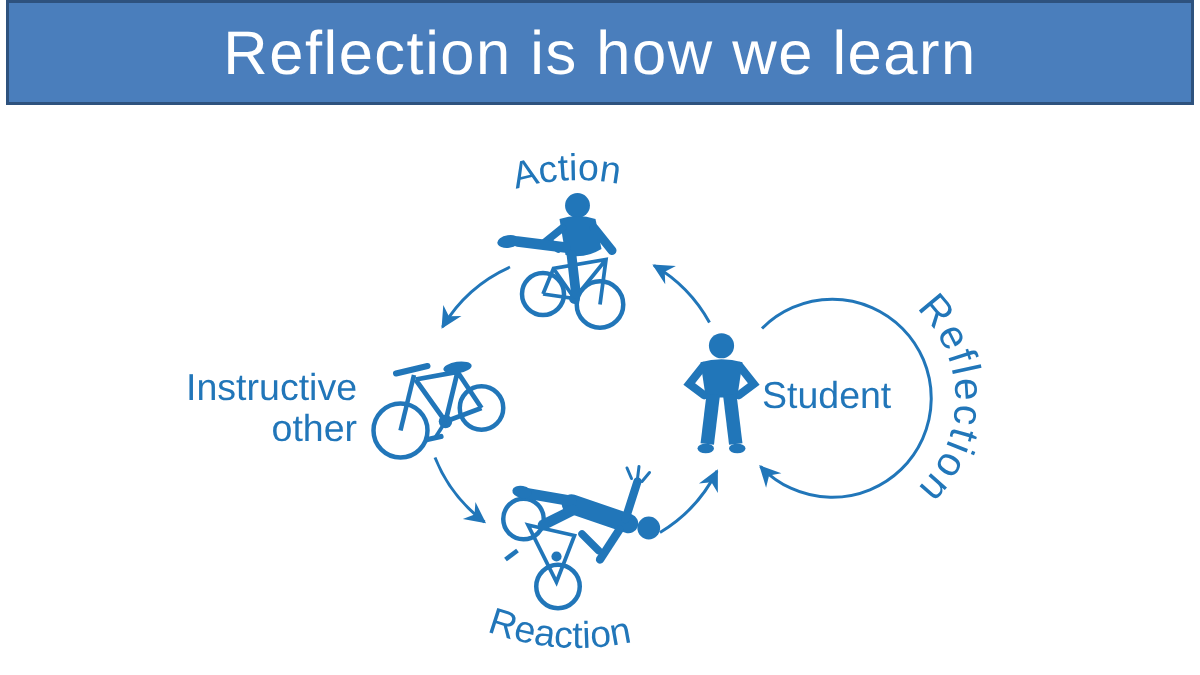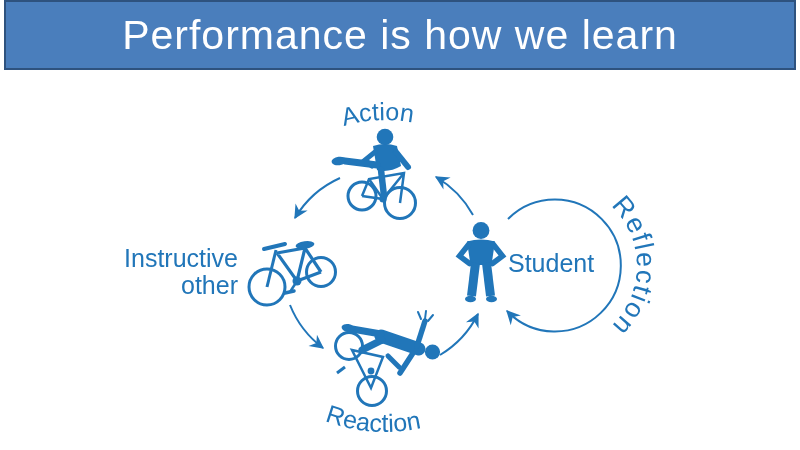--- a/index.html
+++ b/index.html
@@ -29,21 +29,21 @@
   .stroke{stroke:var(--accent-blue,#2176B9);fill:none;}
   .fill{fill:var(--accent-blue,#2176B9);stroke:none;}
   .arrow{stroke:var(--accent-blue,#2176B9);fill:none;stroke-width:2;}
 </style>
 </head>
 <body>
 
 <div id="stage">
 
   <div id="title-bar">
-    <span id="slide-title">Performance is how we learn</span>
+    <span id="slide-title">Reflection is how we learn</span>
   </div>
 
   <svg id="diagram-svg" viewBox="0 0 800 450" xmlns="http://www.w3.org/2000/svg">
     <defs>
       <marker id="ah" viewBox="0 0 10 10" refX="8.6" refY="5" markerWidth="8" markerHeight="8" orient="auto">
         <path d="M0.6,0.6 L9.4,5 L0.6,9.4 L3.4,5 Z" fill="var(--accent-blue,#2176B9)"></path>
       </marker>
       <path id="actionPath" d="M303.6,145.7 A142,142 0 0 1 466.4,145.7" fill="none"></path>
       <path id="reactionPath" d="M237.8,347 A170,170 0 0 0 532.2,347" fill="none"></path>
       <path id="reflectionPath" d="M576.2,186.8 A82,82 0 0 1 576.2,345.2" fill="none"></path>

